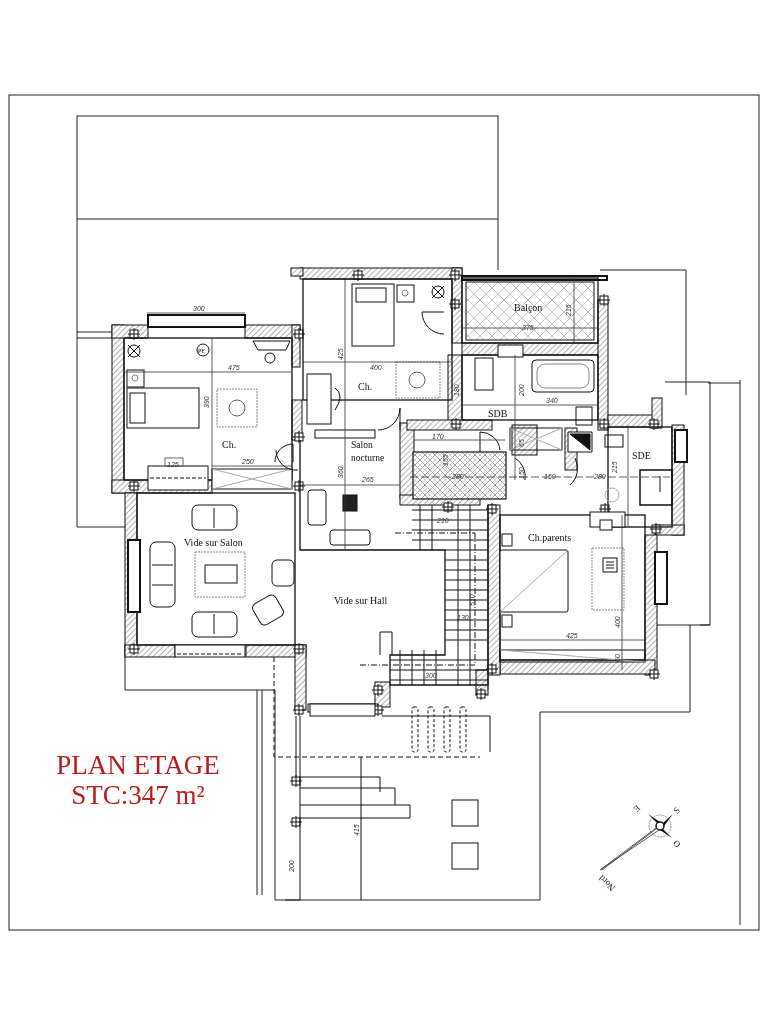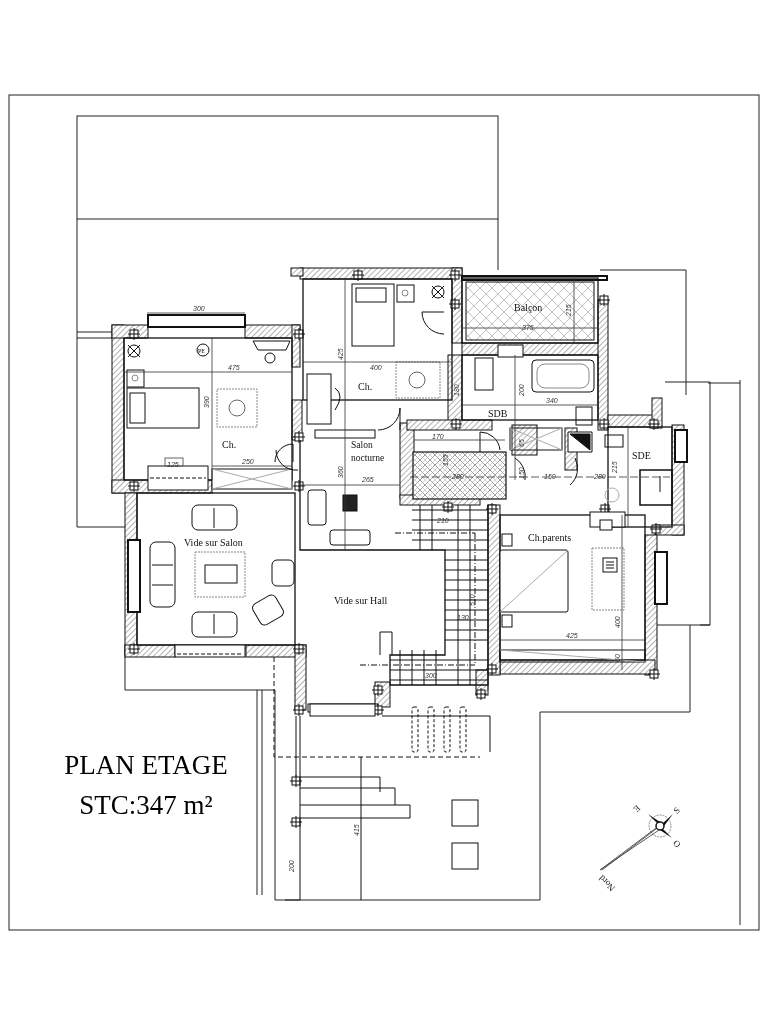--- a/index.html
+++ b/index.html
@@ -2,24 +2,24 @@
 <html><head>
 <meta charset="utf-8">
 <style>
   html, body { margin: 0; padding: 0; background: #ffffff; }
   body { width: 768px; height: 1024px; position: relative; overflow: hidden; font-family: "Liberation Serif", serif; }
   #sheet { position: absolute; left: 0; top: 0; width: 768px; height: 1024px; }
   svg text { font-family: "Liberation Serif", serif; fill: #111; }
   .dim { font-family: "Liberation Sans", sans-serif; font-style: italic; font-size: 7px; fill: #333; }
   .room { font-size: 10px; }
   .room-sm { font-size: 9.5px; }
-  .title-block { position: absolute; left: 36px; top: 750px; width: 220px; text-align: center; color: #000000; }
+  .title-block { position: absolute; left: 28px; top: 750px; width: 220px; text-align: center; color: #b91c1c; }
   .title-block .t1 { font-size: 27px; line-height: 30px; }
   .title-block .t2 { font-size: 27px; line-height: 30px; }
-  .title-block .t3 { font-size: 27px; line-height: 30px; margin-top: 10px; }
+  .title-block .t3 { font-size: 27px; line-height: 30px; margin-top: 0; }
 </style>
 </head>
 <body>
 
 <div id="sheet">
 <svg width="768" height="1024" viewBox="0 0 768 1024" xmlns="http://www.w3.org/2000/svg">
   <defs>
     <pattern id="hatch" patternUnits="userSpaceOnUse" width="4" height="4" patternTransform="rotate(45)">
       <rect width="4" height="4" fill="#fff"></rect>
       <line x1="0" y1="0" x2="0" y2="4" stroke="#666" stroke-width="1"></line>

